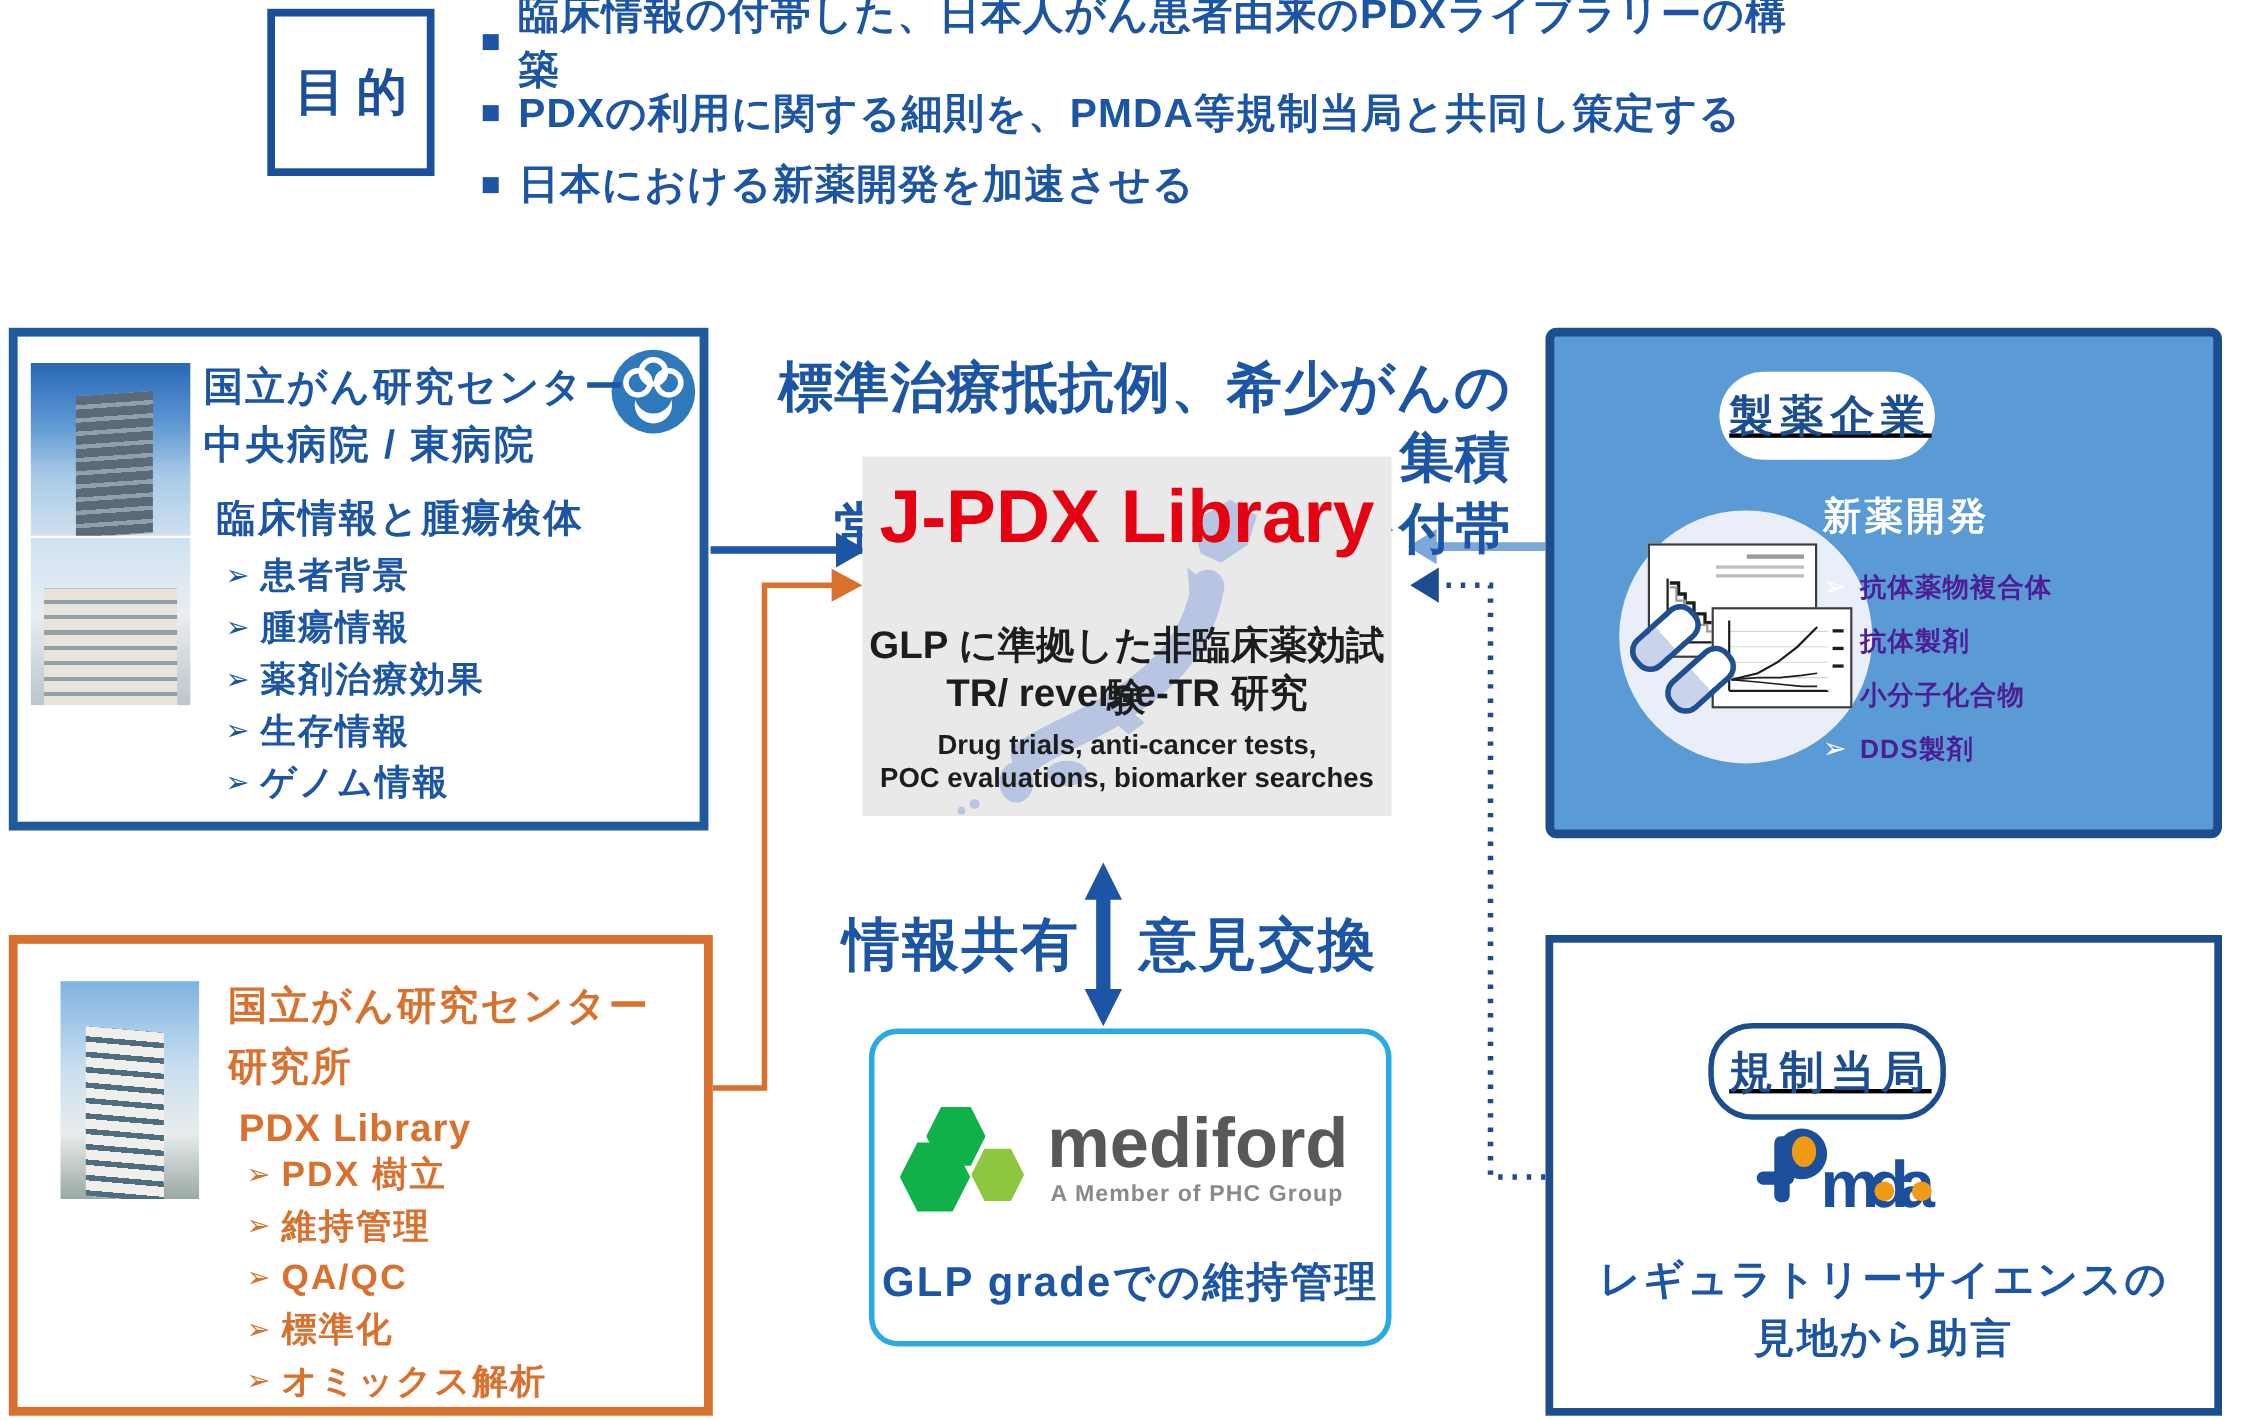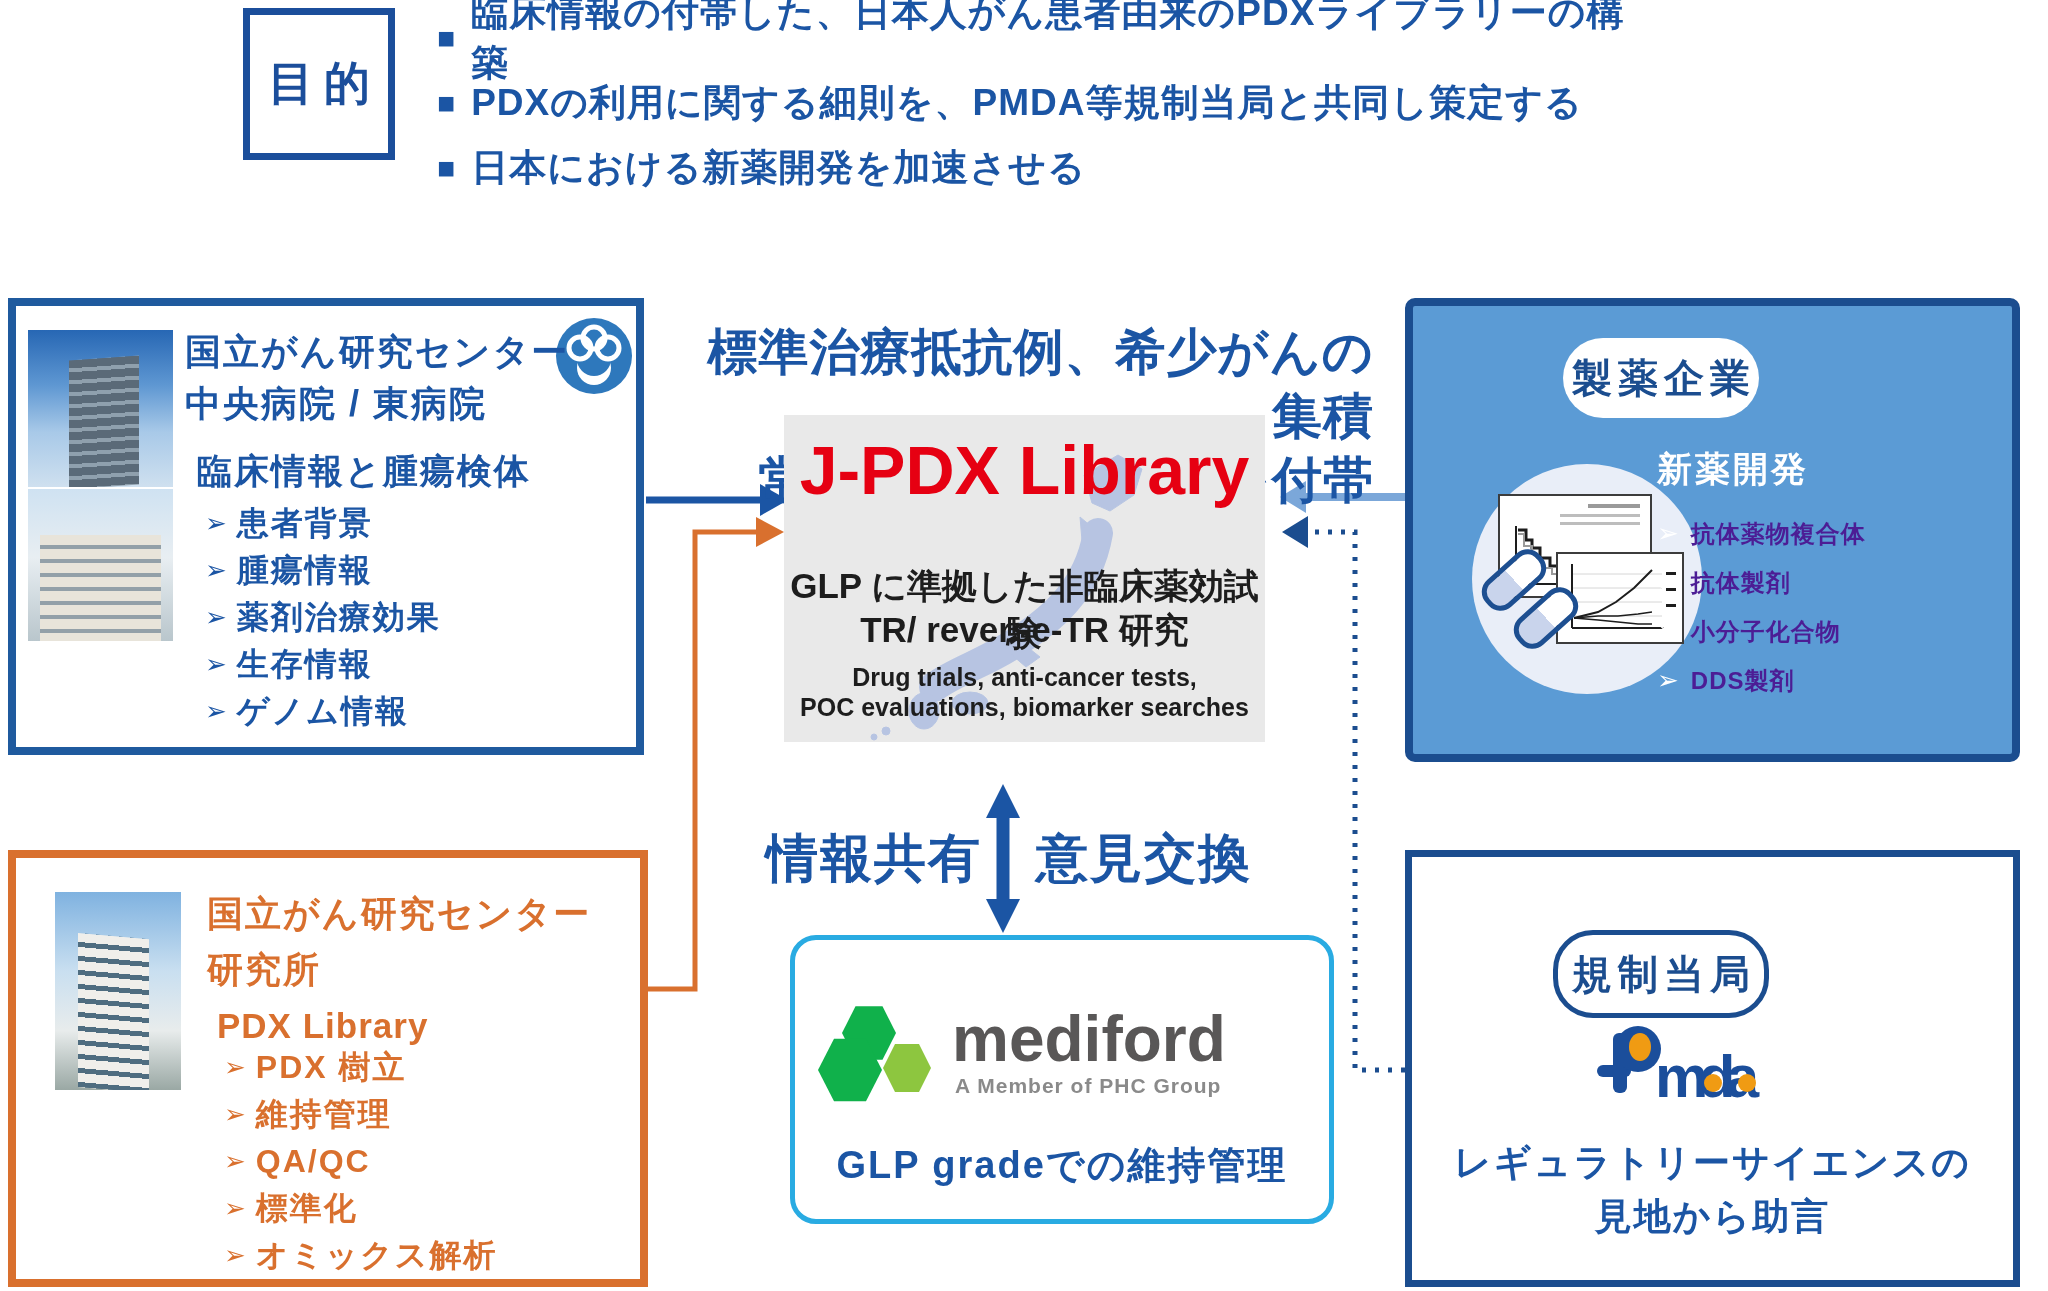--- a/index.html
+++ b/index.html
@@ -15,21 +15,21 @@
   .purpose-row .sq{color:#1b55a4;font-size:30px;margin-right:16px;line-height:44px;}
   .purpose-row .txt{color:#1b55a4;font-size:37px;font-weight:bold;letter-spacing:1px;}
   
   .box{position:absolute;background:#fff;box-sizing:border-box;}
   .left-top-box{left:8px;top:298px;width:636px;height:457px;border:8px solid #1f5a9e;}
   .left-bottom-box{left:8px;top:850px;width:640px;height:437px;border:8px solid #d9702e;}
   .pharma-box{left:1405px;top:298px;width:615px;height:464px;background:#5b9bd5;
               border:8px solid #1b4d8f;border-radius:10px;}
   .reg-box{left:1405px;top:850px;width:615px;height:437px;border:7px solid #1b4d8f;}
   .center-box{left:784px;top:415px;width:481px;height:327px;background:#e9e9e9;}
-  .medi-box{left:790px;top:935px;width:544px;height:289px;border:5px solid #29abe2;border-radius:26px;background:#fff;}
+  .medi-box{left:790px;top:935px;width:475px;height:289px;border:5px solid #29abe2;border-radius:26px;background:#fff;}
   
   .photo{position:absolute;overflow:hidden;}
   .photo-sky{background:linear-gradient(180deg,#2767b4 0%,#5e97d2 35%,#a8c9e8 65%,#cfe0ef 100%);}
   .photo-sky .bld{position:absolute;left:28%;top:18%;width:48%;height:82%;
       background:repeating-linear-gradient(180deg,#5a6a78 0 8px,#8fa0ad 8px 12px);transform:skewY(-4deg);}
   .photo-white{background:linear-gradient(180deg,#cfe2f2 0%,#e8eef2 45%,#b9c6cc 100%);}
   .photo-white .bld{position:absolute;left:8%;top:30%;width:84%;height:70%;
       background:repeating-linear-gradient(180deg,#e8e4da 0 10px,#93a0a8 10px 14px);}
   .photo-lab{background:linear-gradient(180deg,#7fb2e0 0%,#c9dff0 40%,#e8ecec 70%,#9aa8a4 100%);}
   .photo-lab .bld{position:absolute;left:18%;top:22%;width:56%;height:78%;
@@ -54,21 +54,21 @@
   
   .exch-left{left:766px;top:824px;font-size:52px;font-weight:bold;color:#1b55a4;letter-spacing:2px;}
   .exch-right{left:1036px;top:824px;font-size:52px;font-weight:bold;color:#1b55a4;letter-spacing:2px;}
   
   .hex{position:absolute;clip-path:polygon(25% 4%,75% 4%,100% 50%,75% 96%,25% 96%,0 50%);}
   .medi-word{position:absolute;left:157px;top:62px;font-size:64px;font-weight:bold;color:#595757;letter-spacing:0px;}
   .medi-tag{position:absolute;left:160px;top:134px;font-size:21px;font-weight:bold;color:#8a8a8a;letter-spacing:1px;}
   .medi-caption{position:absolute;left:0;top:200px;width:100%;text-align:center;
                 color:#1b55a4;font-size:38px;font-weight:bold;letter-spacing:2px;}
   
-  .pill{position:absolute;display:flex;align-items:center;justify-content:center;border-radius:40px;}
+  .pill{position:absolute;display:flex;align-items:center;justify-content:center;border-radius:40px;text-decoration:underline;}
   .pharma-pill{left:150px;top:32px;width:196px;height:80px;background:#fff;}
   .pill-label{color:#1b4d8f;font-size:40px;font-weight:bold;letter-spacing:6px;padding-left:6px;}
   .pharma-circle{position:absolute;left:59px;top:158px;width:230px;height:230px;border-radius:50%;background:#e9eef8;}
   .chart-card{position:absolute;background:#fff;border:2px solid #3c3c3c;}
   .capsule{position:absolute;width:62px;height:26px;border:5px solid #1d4f91;border-radius:16px;
            background:linear-gradient(90deg,#c9d4ec 0 50%,#ffffff 50% 100%);transform:rotate(-42deg);}
   .pharma-text{position:absolute;left:244px;top:140px;color:#fff;}
   .pharma-sub{font-size:35px;font-weight:bold;letter-spacing:3px;margin-bottom:16px;}
   .pharma-text .row{display:flex;align-items:center;height:49px;}
   .pharma-text .chev{font-size:26px;margin-right:12px;color:#fff;}

